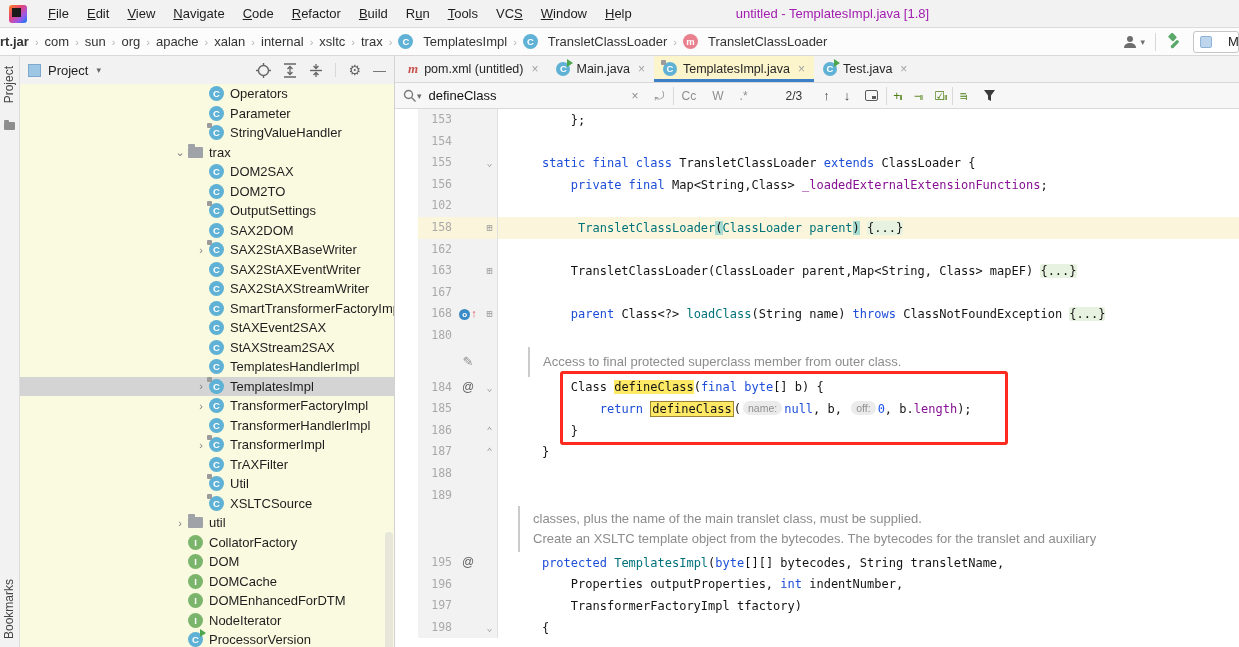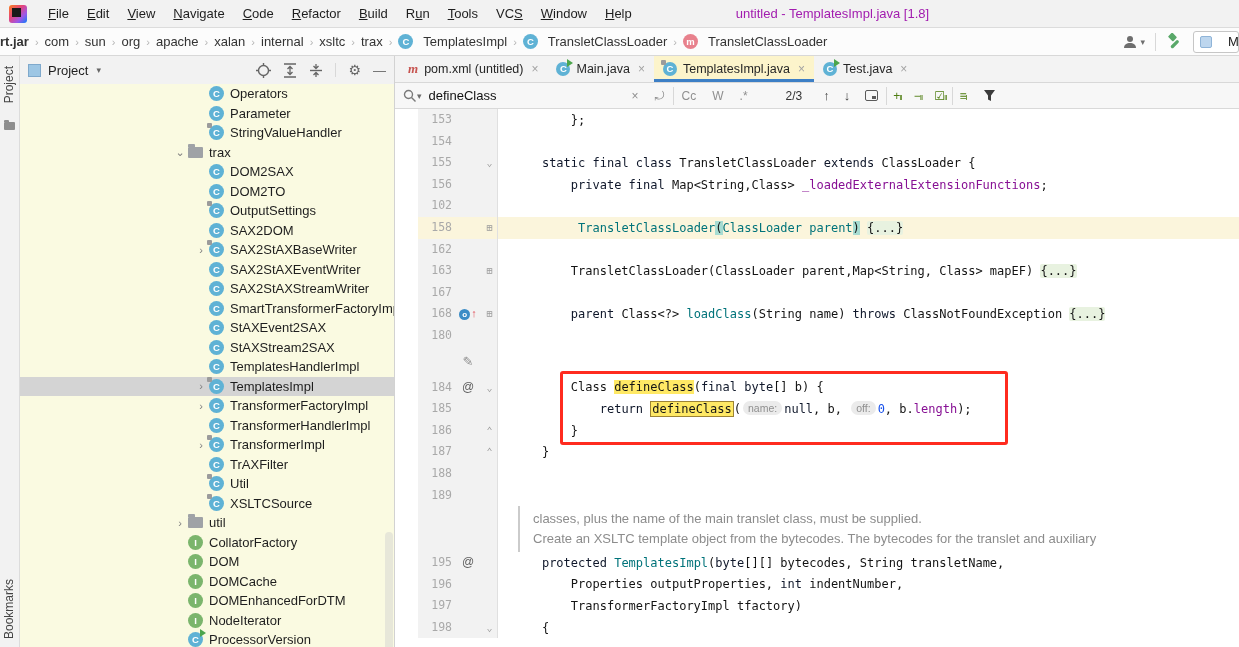--- a/index.html
+++ b/index.html
@@ -78,21 +78,21 @@
 
   .code-lines { flex:1; position:relative; font-family:"DejaVu Sans Mono","Liberation Mono",monospace; font-size:12px; color:#141414;margin-left:23px; }
   .crow { height:21.6px; display:flex; align-items:center; }
   .crow.cur { background:#FBF5DC; }
   .gut { background:#F2F2F2; height:100%; flex:none; line-height:21.6px; }
   .crow.cur .gut { background:transparent; }
   .ln { width:36px; text-align:right; color:#A9A9A9; font-size:11.5px; padding-right:2px; }
   .gi { width:28px; text-align:center; font-family:"Liberation Sans",sans-serif; color:#5F5F5F; font-size:12px; }
   .fd { width:16px; text-align:center; color:#9B9B9B; font-size:10px; border-right:1px solid #E0E0E0; }
   .ct { padding-left:15px; white-space:pre; }
-  .kw { color:#0f172a; }
+  .kw { color:#1d4ed8; }
   .fld { color:#871094; }
   .num { color:#1750EB; }
   .meth { color:#00737A; }
   .phl { background:#A7DCD2; }
   .fold { background:#E8F2E0; border-radius:2px; }
   .match { background:#FFE965; }
   .matchcur { background:#FFE965; border:1px solid #9D8434; padding:0 1px; }
   .inlay { font-family:"Liberation Sans",sans-serif; font-size:10.5px; color:#8F8F8F; background:#EBEBEB; border-radius:7px; padding:1px 5px; margin:0 2px; display:inline-block; line-height:12px; vertical-align:1px; }
   .ovr { display:inline-block; width:11px; height:11px; background:#3B8CC6; color:#FFF; border-radius:50%; font:bold 8px/11px "Liberation Sans",sans-serif; }
   .ovr-arr { color:#E0515B; font-size:11px; font-weight:bold; margin-left:1px; }
@@ -504,20 +504,23 @@
         <div class="crow">
           <span class="gut ln">180</span>
           <span class="gut gi"></span>
           <span class="gut fd"></span>
           <span class="ct"></span>
         </div>
         <div class="docrow" style="height: 30px;">
           <span class="gut ln"></span>
           <span class="gut gi pencil">✎</span>
           <span class="gut fd"></span>
+          <div class="doc-block" style="margin-left: 30px;">
+            <div>Access to final protected superclass member from outer class.</div>
+          </div>
         </div>
         <div class="crow">
           <span class="gut ln">184</span>
           <span class="gut gi">@</span>
           <span class="gut fd">⌄</span>
           <span class="ct"><span>        Class </span><span class="match">defineClass</span><span>(</span><span class="kw">final byte</span><span>[] b) {</span></span>
         </div>
         <div class="crow">
           <span class="gut ln">185</span>
           <span class="gut gi"></span>

